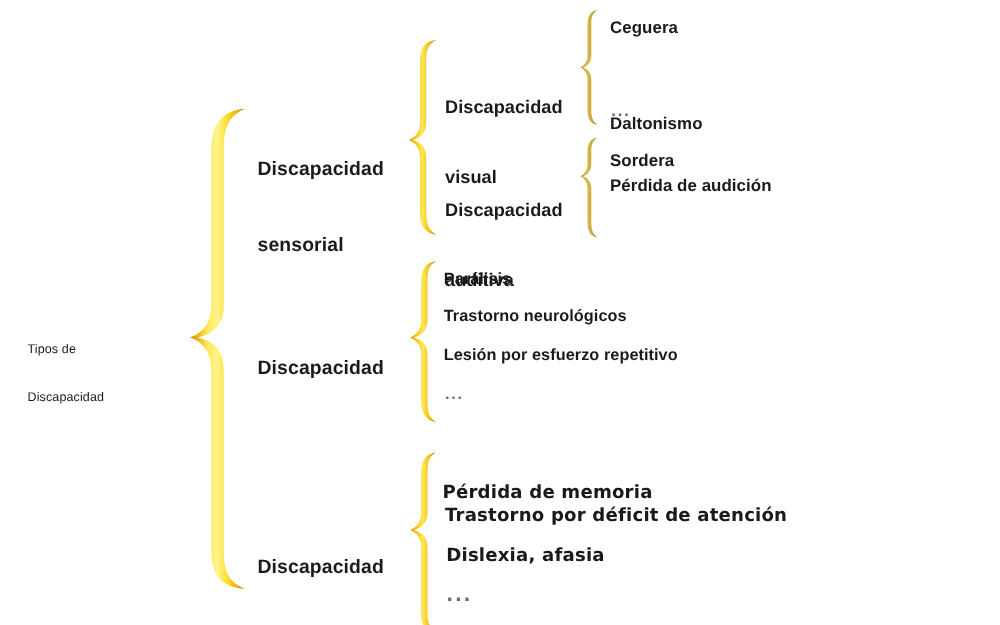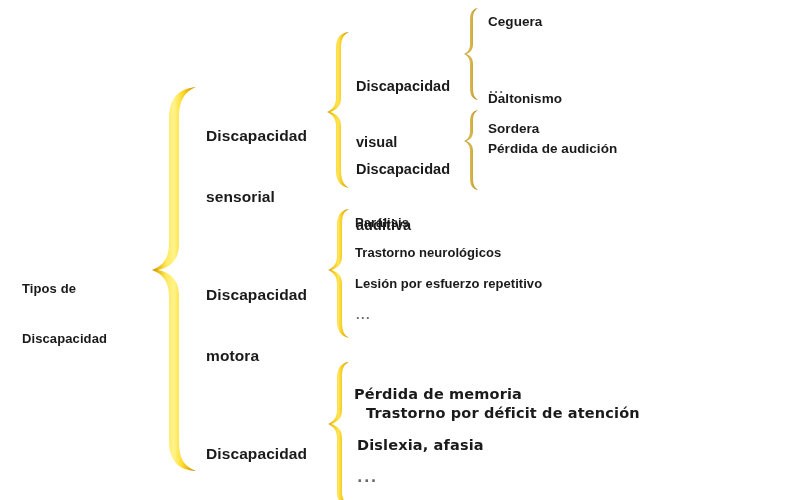--- a/index.html
+++ b/index.html
@@ -27,22 +27,22 @@
     pointer-events: none;
   }
   .node {
     position: absolute;
     color: #1a1a1a;
     white-space: pre;
     line-height: 1.30;
   }
   
   .lvl1 {
-    font-size: 13px;
-    font-weight: bold;
+    font-size: 10px;
+    font-weight: normal;
     letter-spacing: 0.1px;
   }
   
   .lvl2 {
     font-size: 15.5px;
     font-weight: bold;
     letter-spacing: 0.1px;
   }
   
   .lvl3 {
@@ -209,21 +209,20 @@
     <div>Discapacidad</div>
   </div>
 
   <div class="node lvl2" style="left:206px; top:86px; width:130px;">
     <div>Discapacidad</div>
     <div>sensorial</div>
   </div>
 
   <div class="node lvl2" style="left:206px; top:245px; width:130px;">
     <div>Discapacidad</div>
-    <div>motora</div>
   </div>
 
   <div class="node lvl2" style="left:206px; top:404px; width:130px;">
     <div>Discapacidad</div>
     
   </div>
 
   <div class="node lvl3" style="left:356px; top:39px; width:125px;">
     <div>Discapacidad</div>
     <div>visual</div>
@@ -240,17 +239,17 @@
 
   <div class="node leaf-sm" style="left:488px; top:120px;">Sordera</div>
   <div class="node leaf-sm" style="left:488px; top:140px;">Pérdida de audición</div>
 
   <div class="node leaf-md" style="left:355px; top:215px;">Parálisis</div>
   <div class="node leaf-md" style="left:355px; top:245px;">Trastorno neurológicos</div>
   <div class="node leaf-md" style="left:355px; top:276px;">Lesión por esfuerzo repetitivo</div>
   <div class="node leaf-md ellipsis" style="left:356px; top:307px;">...</div>
 
   <div class="node leaf-cog" style="left:354px; top:373px;margin-top:12px;">Pérdida de memoria</div>
-  <div class="node leaf-cog" style="left:366px; top:404px;">Trastorno por déficit de atención</div>
+  <div class="node leaf-cog" style="left:356px; top:404px;">Trastorno por déficit de atención</div>
   <div class="node leaf-cog" style="left:357px; top:436px;">Dislexia, afasia</div>
   <div class="node leaf-cog ellipsis" style="left:357px; top:468px;">...</div>
 
 </div>
 
 </body></html>

